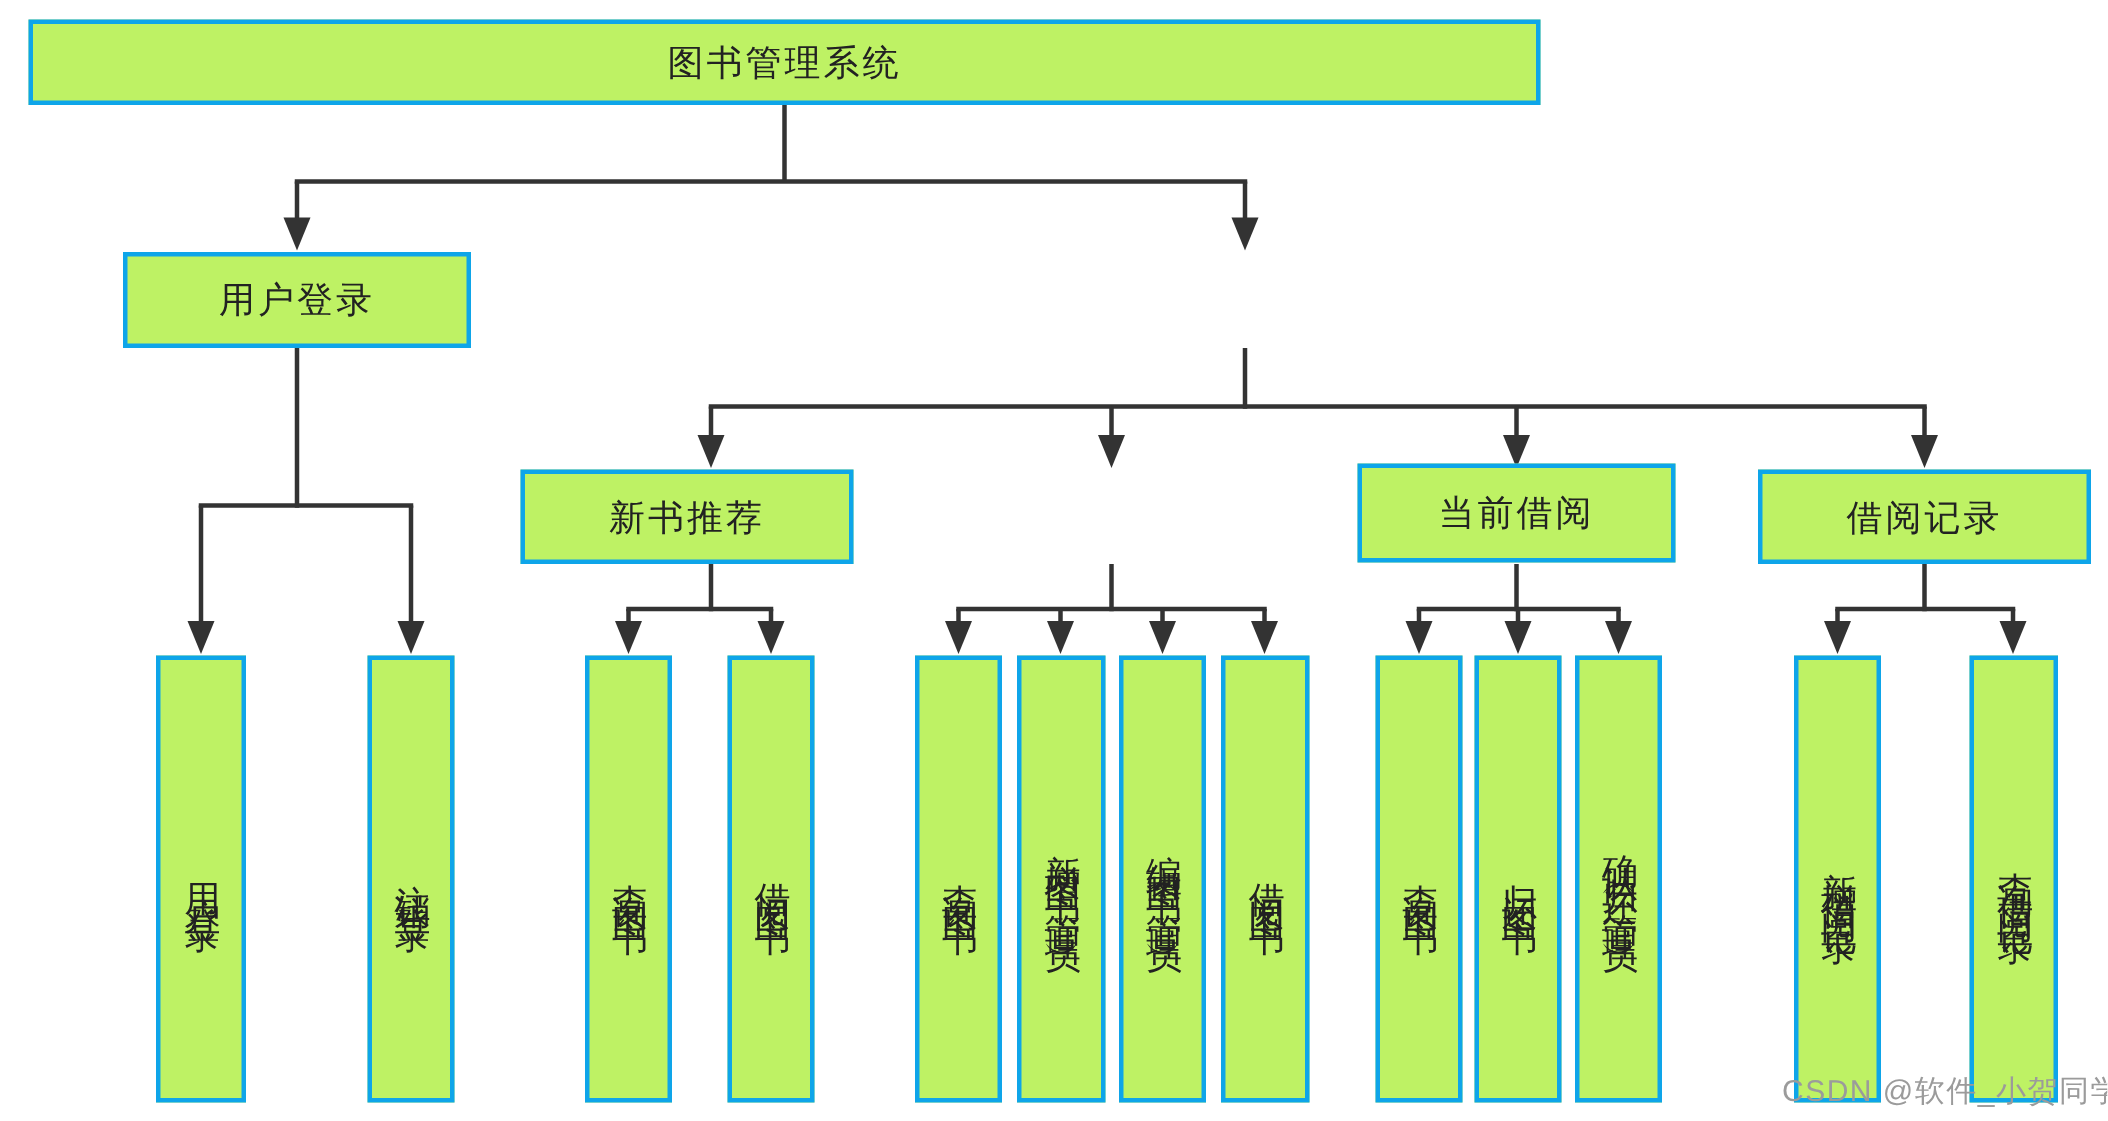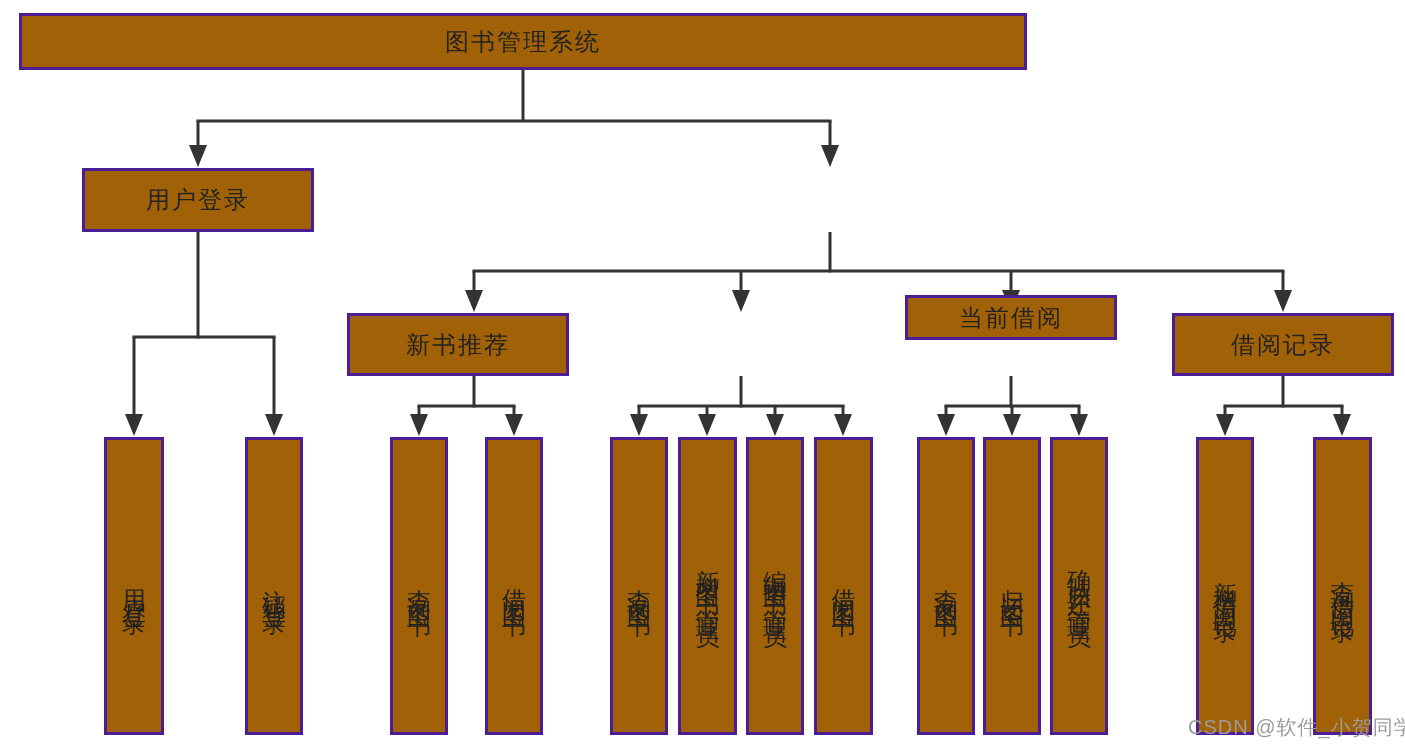--- a/index.html
+++ b/index.html
@@ -17,22 +17,22 @@
   }
   .connectors {
     position: absolute;
     left: 0;
     top: 0;
     z-index: 1;
   }
   .box {
     position: absolute;
     box-sizing: border-box;
-    background: #a16207;
-    border: 3px solid #4c1d95;
+    background: #bef264;
+    border: 3px solid #0ea5e9;
     display: flex;
     align-items: center;
     justify-content: center;
     color: #222222;
     z-index: 2;
   }
   .hlabel {
     font-size: 24px;
     letter-spacing: 2px;
     white-space: nowrap;
@@ -133,21 +133,21 @@
     <span class="hlabel">图书管理系统</span>
   </div>
 
   <div class="box" style="left:82px;top:168px;width:232px;height:64px">
     <span class="hlabel">用户登录</span>
   </div>
 
   <div class="box" style="left:347px;top:313px;width:222px;height:63px">
     <span class="hlabel">新书推荐</span>
   </div>
-  <div class="box" style="left:905px;top:295px;width:212px;height:45px">
+  <div class="box" style="left:905px;top:309px;width:212px;height:66px">
     <span class="hlabel">当前借阅</span>
   </div>
   <div class="box" style="left:1172px;top:313px;width:222px;height:63px">
     <span class="hlabel">借阅记录</span>
   </div>
 
   <div class="box" style="left:104px;top:437px;width:60px;height:298px">
     <span class="vlabel">用户登录</span>
   </div>
   <div class="box" style="left:245px;top:437px;width:58px;height:298px">

